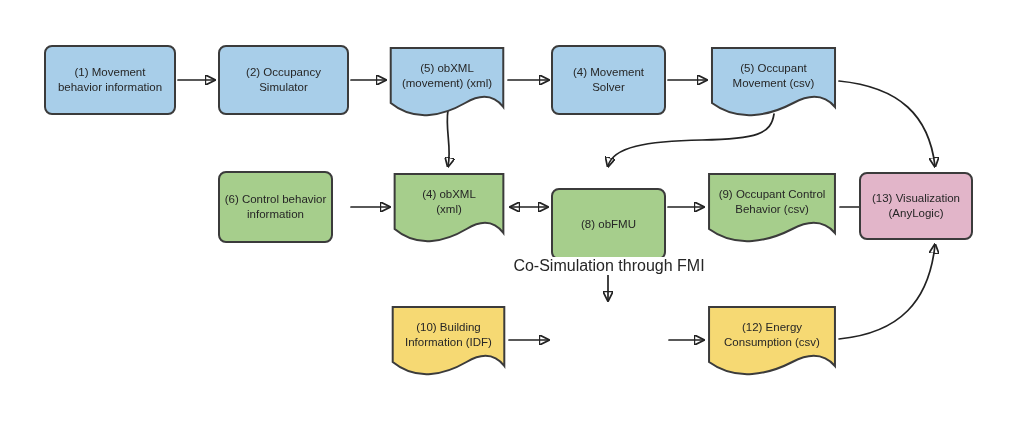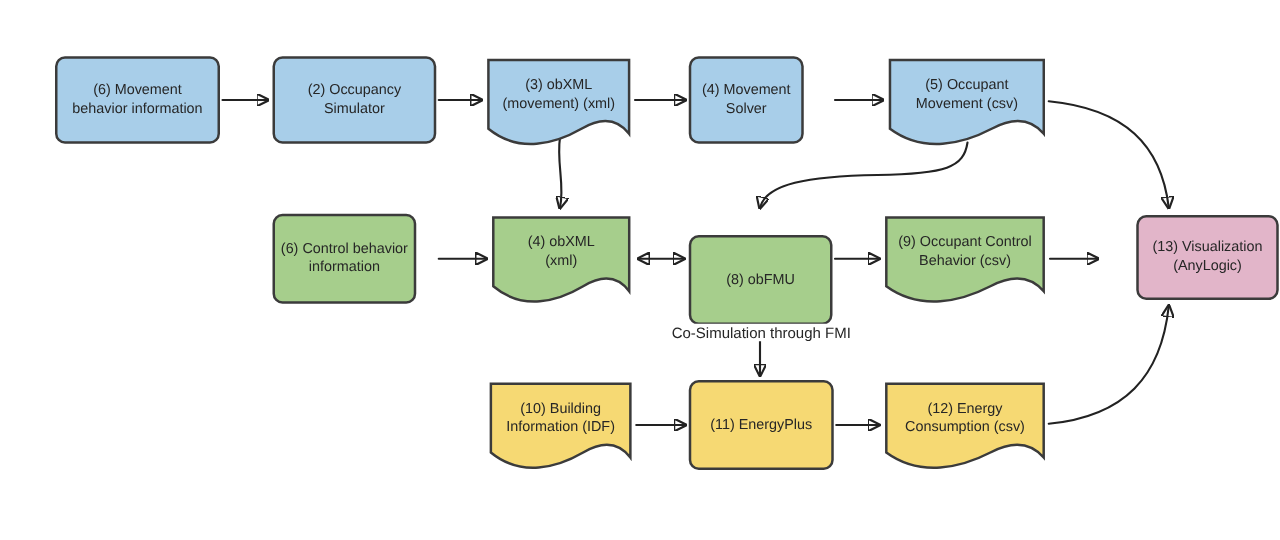--- a/index.html
+++ b/index.html
@@ -21,21 +21,21 @@
   .doc{background:transparent;}
   .docshape{position:absolute;left:0;top:0;width:100%;height:100%;}
   .docshape path{stroke:#3b3b3b;stroke-width:2;vector-effect:non-scaling-stroke;}
   .blue  .docshape path{fill:#a8cee9;}
   .green .docshape path{fill:#a6ce8c;}
   .yellow .docshape path{fill:#f6d973;}
   .lbl{white-space:pre-line;position:relative;}
   .doc .lbl{padding-bottom:14px;}
   .colabel{
     position:absolute;left:609px;top:266px;transform:translate(-50%,-50%);
-    background:#ffffff;padding:0 3px;font-size:12px;color:#262626;white-space:nowrap;
+    background:#ffffff;padding:0 3px;font-size:16px;color:#262626;white-space:nowrap;
   }
 </style>
 </head>
 <body>
 
 <div class="canvas">
 
   <svg class="edges" xmlns="http://www.w3.org/2000/svg">
     <defs>
       <marker id="arrow" viewBox="0 0 10 10" refX="8.5" refY="5" markerWidth="6" markerHeight="6" orient="auto-start-reverse">
@@ -53,35 +53,35 @@
     <path d="M511 207 L547 207" marker-start="url(#arrow)" marker-end="url(#arrow)"></path>
     <path d="M668 207 L703 207" marker-end="url(#arrow)"></path>
     <path d="M840 207 L878 207" marker-end="url(#arrow)"></path>
     <path d="M608 248 L608 300" marker-start="url(#arrow)" marker-end="url(#arrow)"></path>
     <path d="M509 340 L548 340" marker-end="url(#arrow)"></path>
     <path d="M669 340 L703 340" marker-end="url(#arrow)"></path>
     <path d="M839 339 C900 333 929 301 935 245" marker-end="url(#arrow)"></path>
   </svg>
 
   <div class="node rounded blue" style="left:44px;top:45px;width:132px;height:70px">
-    <span class="lbl">(6) Movement
+    <span class="lbl">(1) Movement
 behavior information</span>
   </div>
   <div class="node rounded blue" style="left:218px;top:45px;width:131px;height:70px">
     <span class="lbl">(2) Occupancy
 Simulator</span>
   </div>
   <div class="node doc blue" style="left:388px;top:45px;width:118px;height:76px">
     <svg class="docshape" viewBox="0 0 130 76" preserveAspectRatio="none">
       <path d="M3 3 L127 3 L127 62 C115 48 100 50 85 58 C62 70 30 78 3 58 Z"></path>
     </svg>
-    <span class="lbl">(3) obXML
+    <span class="lbl">(5) obXML
 (movement) (xml)</span>
   </div>
-  <div class="node rounded blue" style="left:551px;top:45px;width:92px;height:70px">
+  <div class="node rounded blue" style="left:551px;top:45px;width:115px;height:70px">
     <span class="lbl">(4) Movement
 Solver</span>
   </div>
   <div class="node doc blue" style="left:709px;top:45px;width:129px;height:76px">
     <svg class="docshape" viewBox="0 0 130 76" preserveAspectRatio="none">
       <path d="M3 3 L127 3 L127 62 C115 48 100 50 85 58 C62 70 30 78 3 58 Z"></path>
     </svg>
     <span class="lbl">(5) Occupant
 Movement (csv)</span>
   </div>
@@ -100,34 +100,31 @@
   <div class="node rounded green" style="left:551px;top:188px;width:115px;height:72px">
     <span class="lbl">(8) obFMU</span>
   </div>
   <div class="node doc green" style="left:706px;top:171px;width:132px;height:76px">
     <svg class="docshape" viewBox="0 0 130 76" preserveAspectRatio="none">
       <path d="M3 3 L127 3 L127 62 C115 48 100 50 85 58 C62 70 30 78 3 58 Z"></path>
     </svg>
     <span class="lbl">(9) Occupant Control
 Behavior (csv)</span>
   </div>
-  <div class="node rounded pink" style="left:909px;top:172px;width:114px;height:68px">
+  <div class="node rounded pink" style="left:859px;top:172px;width:114px;height:68px">
     <span class="lbl">(13) Visualization
 (AnyLogic)</span>
   </div>
 
   <div class="node doc yellow" style="left:390px;top:304px;width:117px;height:76px">
     <svg class="docshape" viewBox="0 0 130 76" preserveAspectRatio="none">
       <path d="M3 3 L127 3 L127 62 C115 48 100 50 85 58 C62 70 30 78 3 58 Z"></path>
     </svg>
     <span class="lbl">(10) Building
 Information (IDF)</span>
-  </div>
-  <div class="node rounded yellow" style="left:551px;top:304px;width:116px;height:72px">
-    <span class="lbl">(11) EnergyPlus</span>
   </div>
   <div class="node doc yellow" style="left:706px;top:304px;width:132px;height:76px">
     <svg class="docshape" viewBox="0 0 130 76" preserveAspectRatio="none">
       <path d="M3 3 L127 3 L127 62 C115 48 100 50 85 58 C62 70 30 78 3 58 Z"></path>
     </svg>
     <span class="lbl">(12) Energy
 Consumption (csv)</span>
   </div>
 
   <div class="colabel">Co-Simulation through FMI</div>

